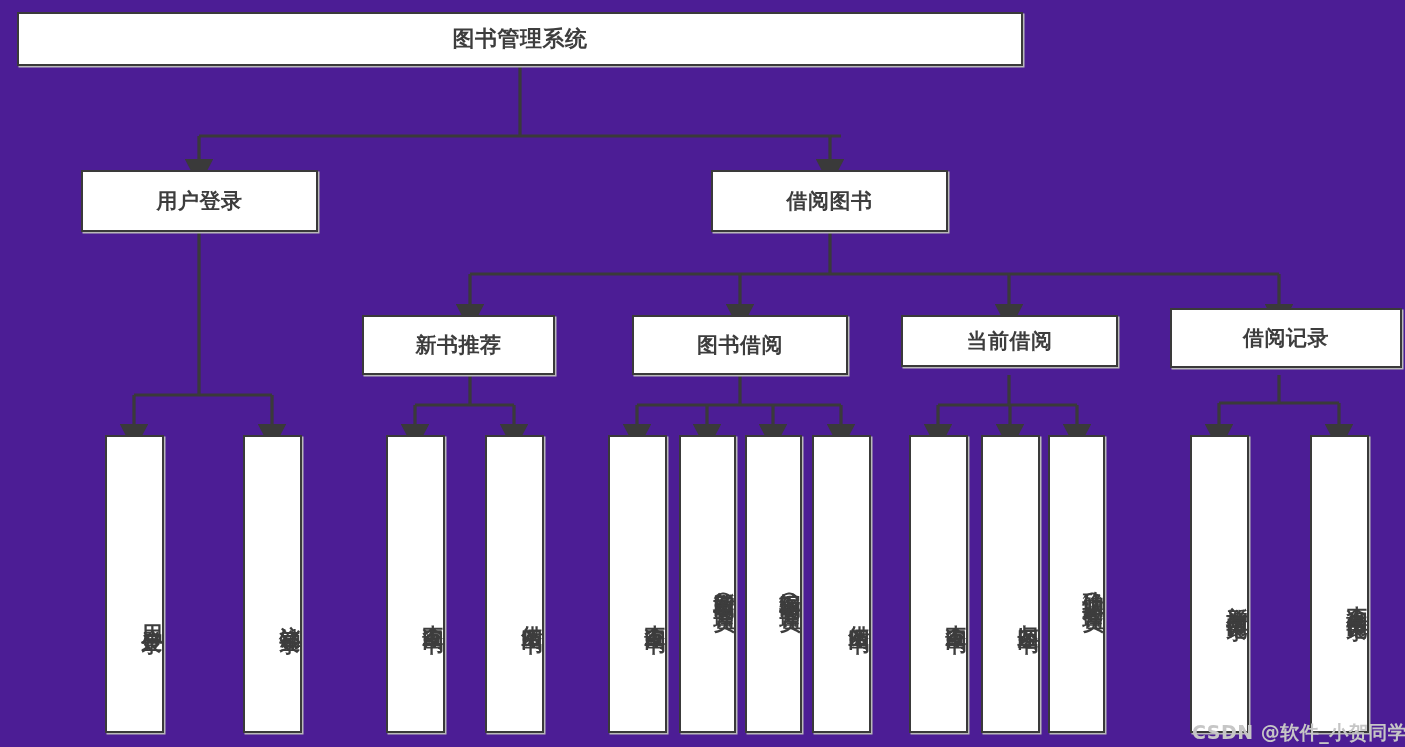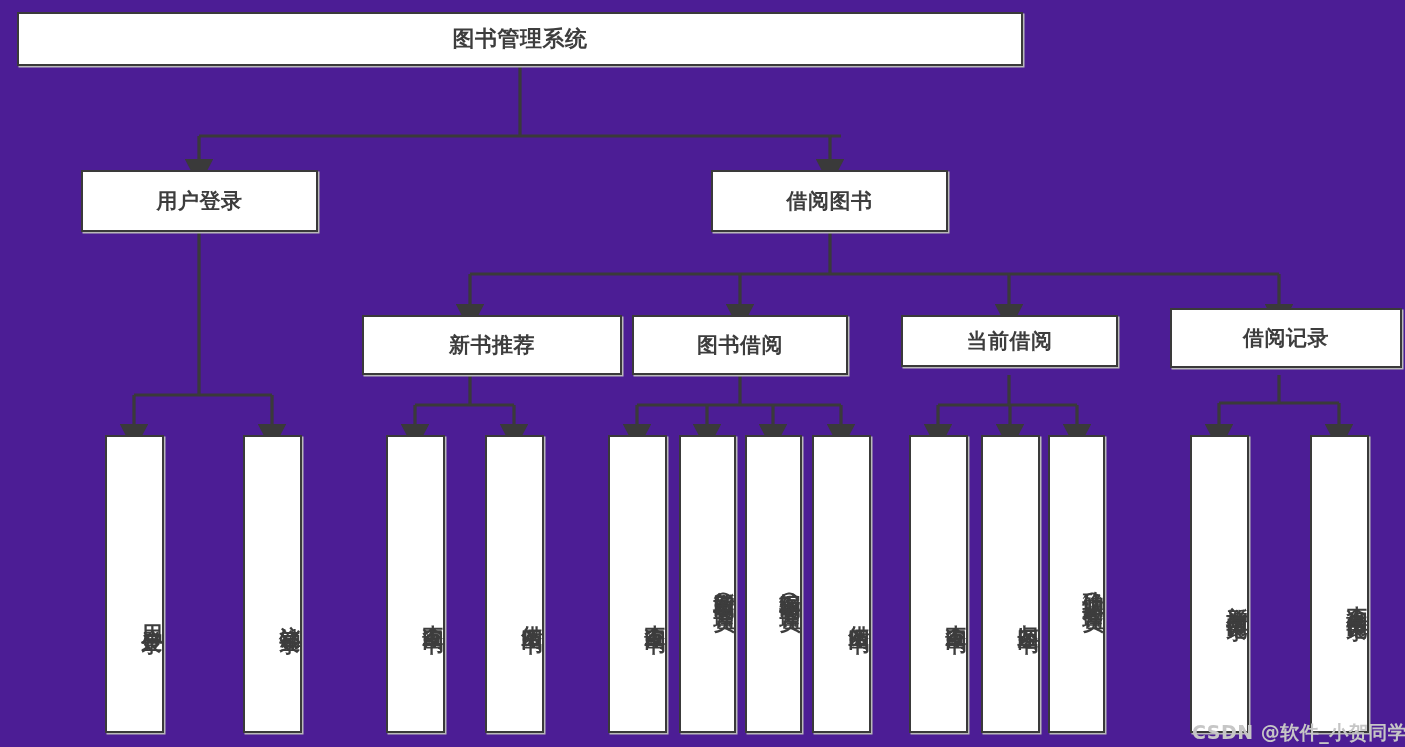--- a/index.html
+++ b/index.html
@@ -124,21 +124,21 @@
       <path d="M1339,403 L1339,427" marker-end="url(#arrow)"></path>
     </g>
   </svg>
 
   <div class="node root horizontal" style="left:17px; top:12px; width:1006px; height:54px;">图书管理系统</div>
 
   <div class="node horizontal" style="left:81px; top:170px; width:237px; height:62px;">用户登录</div>
 
   <div class="node horizontal" style="left:711px; top:170px; width:237px; height:62px;">借阅图书</div>
 
-  <div class="node horizontal" style="left:362px; top:315px; width:260px; height:60px;">新书推荐</div>
+  <div class="node horizontal" style="left:362px; top:315px; width:193px; height:60px;">新书推荐</div>
 
   <div class="node horizontal" style="left:632px; top:315px; width:216px; height:60px;">图书借阅</div>
 
   <div class="node horizontal" style="left:901px; top:315px; width:217px; height:52px;">当前借阅</div>
 
   <div class="node horizontal" style="left:1170px; top:308px; width:232px; height:60px;">借阅记录</div>
 
   <div class="node vertical" style="left:105px; top:435px; width:59px; height:298px; padding-top:60px;">用户登录</div>
 
   <div class="node vertical" style="left:243px; top:435px; width:59px; height:298px; padding-top:60px;">注销登录</div>

